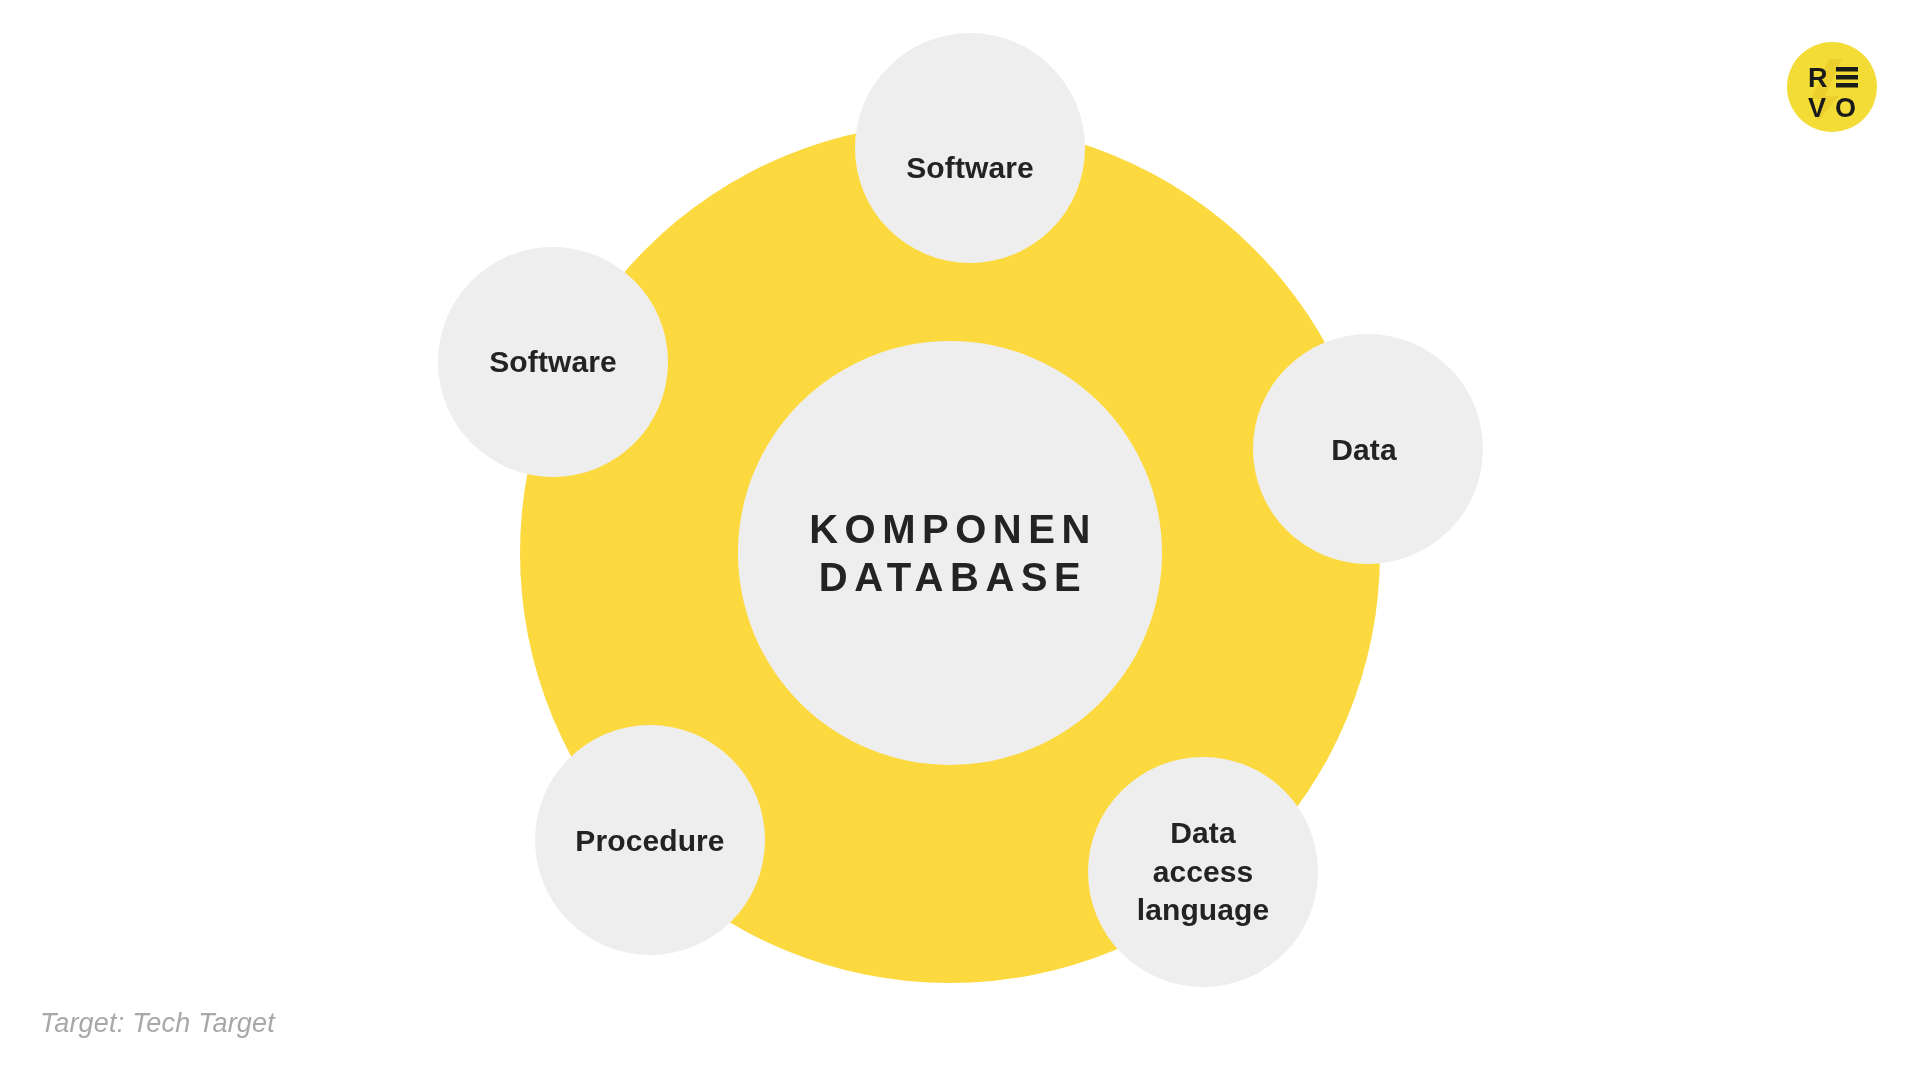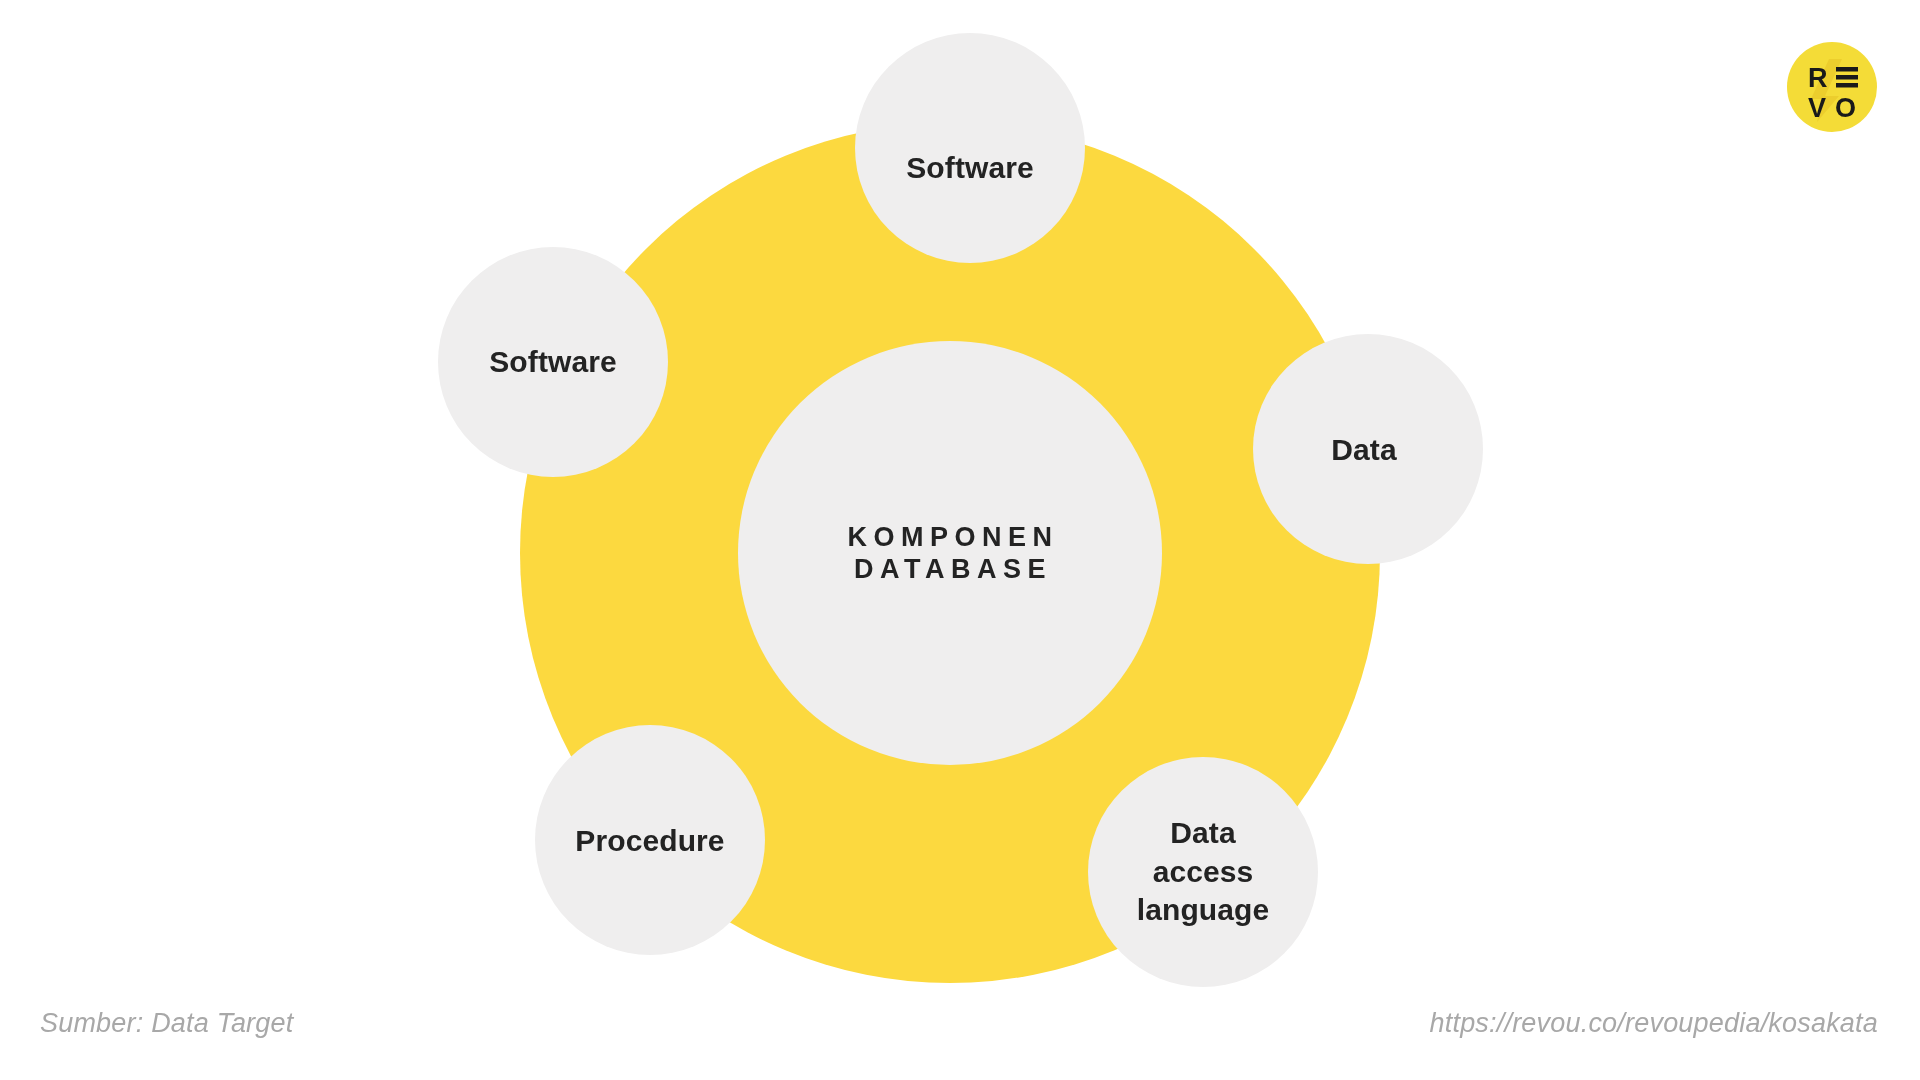--- a/index.html
+++ b/index.html
@@ -42,21 +42,21 @@
     position: absolute;
     border-radius: 50%;
     background: #efeeee;
     display: flex;
     align-items: center;
     justify-content: center;
     text-align: center;
   }
 
   .hub-label {
-    font-size: 27px;
+    font-size: 40px;
     font-weight: 700;
     letter-spacing: 6.5px;
     line-height: 1.2;
     color: #232323;
     text-transform: uppercase;
     white-space: pre-line;
     padding-left: 6px;
   }
 
   .node {
@@ -137,23 +137,22 @@
     </div>
 
     <div class="node n-dal" style="left:1088px; top:757px; width:230px; height:230px;">
       <div class="node-label">Data
 access
 language</div>
     </div>
 
   </div>
 
-  <div class="footer-note source-note">Sumber: Data Target</div>
+  <div class="footer-note source-note">Target: Tech Target</div>
 
-  <div class="footer-note url-note">https://revou.co/revoupedia/kosakata</div>
 
   <div class="logo">
     <svg viewBox="0 0 90 90" width="90" height="90" aria-hidden="true">
       <circle cx="45" cy="45" r="45" fill="#f4dc37"></circle>
       <path d="M42 17 L55 17 L38 54 L52 54 L30 80 L35 57 L24 57 Z" fill="#e9c92b" opacity="0.75"></path>
       <g fill="#1a1a1a">
         <text x="21" y="45" font-family="'Liberation Sans', sans-serif" font-size="27" font-weight="700">R</text>
         <text x="21" y="75" font-family="'Liberation Sans', sans-serif" font-size="27" font-weight="700">V</text>
         <text x="48" y="75" font-family="'Liberation Sans', sans-serif" font-size="27" font-weight="700">O</text>
         <g>

